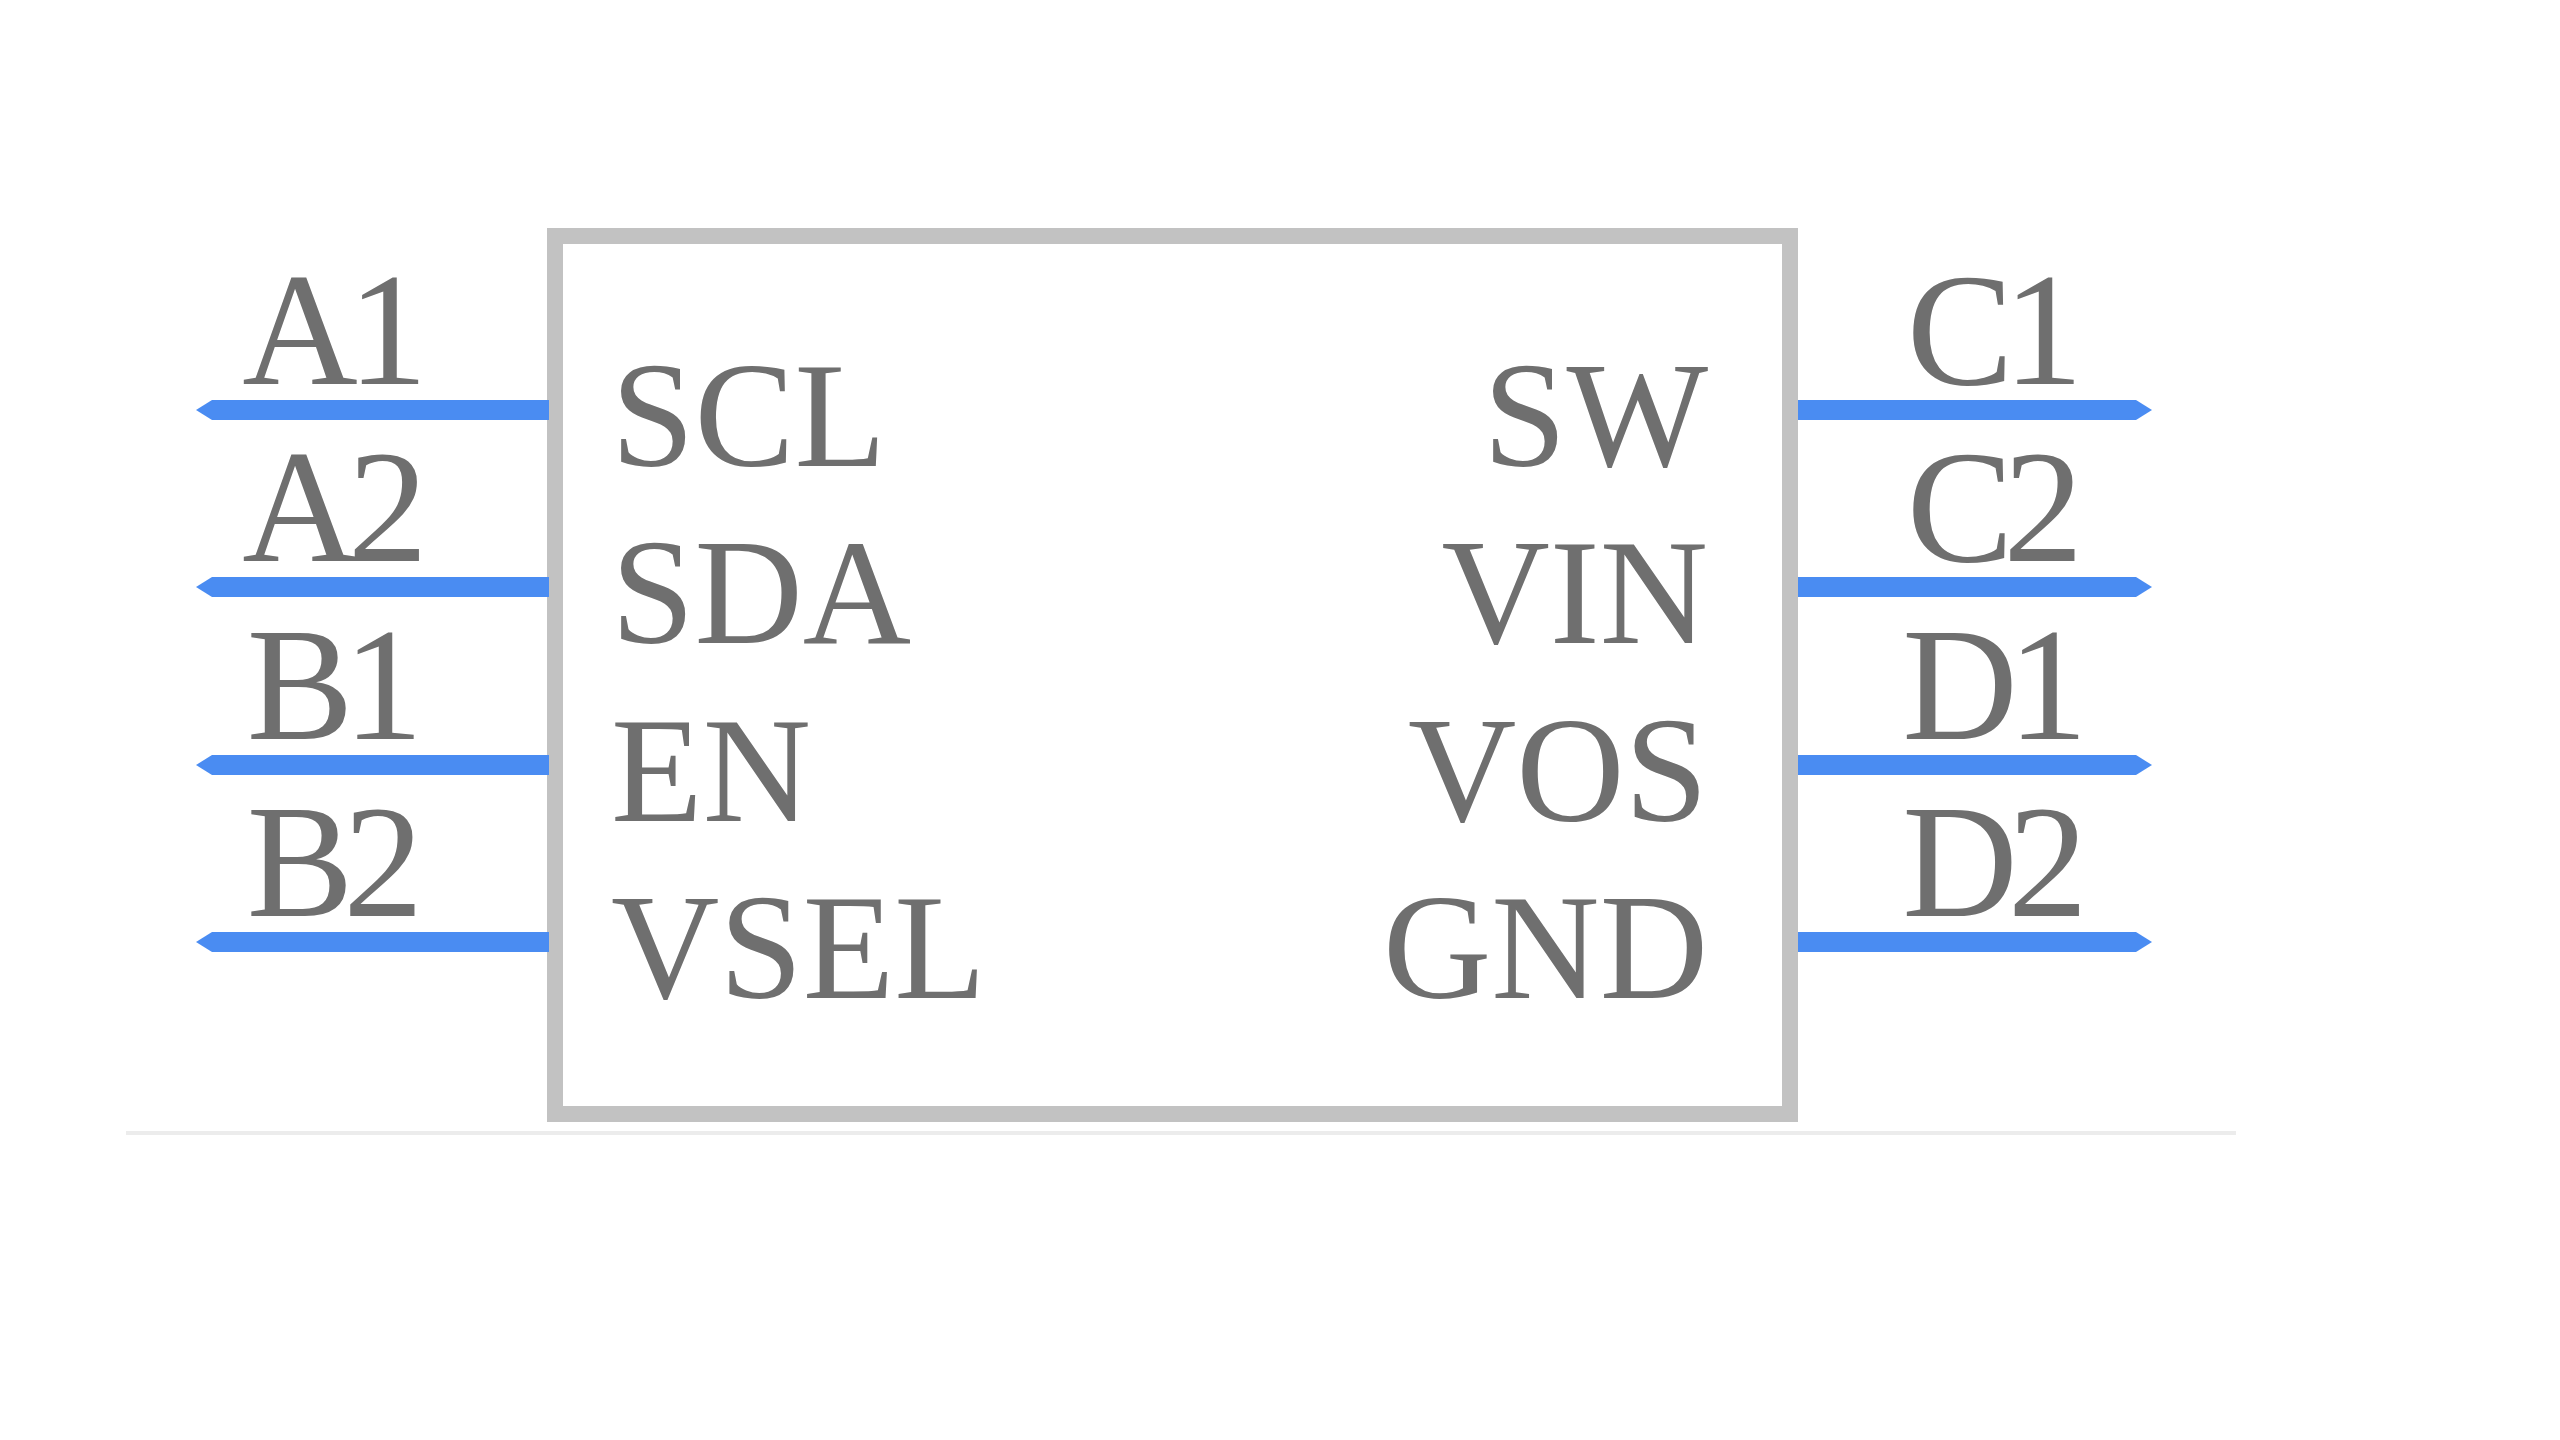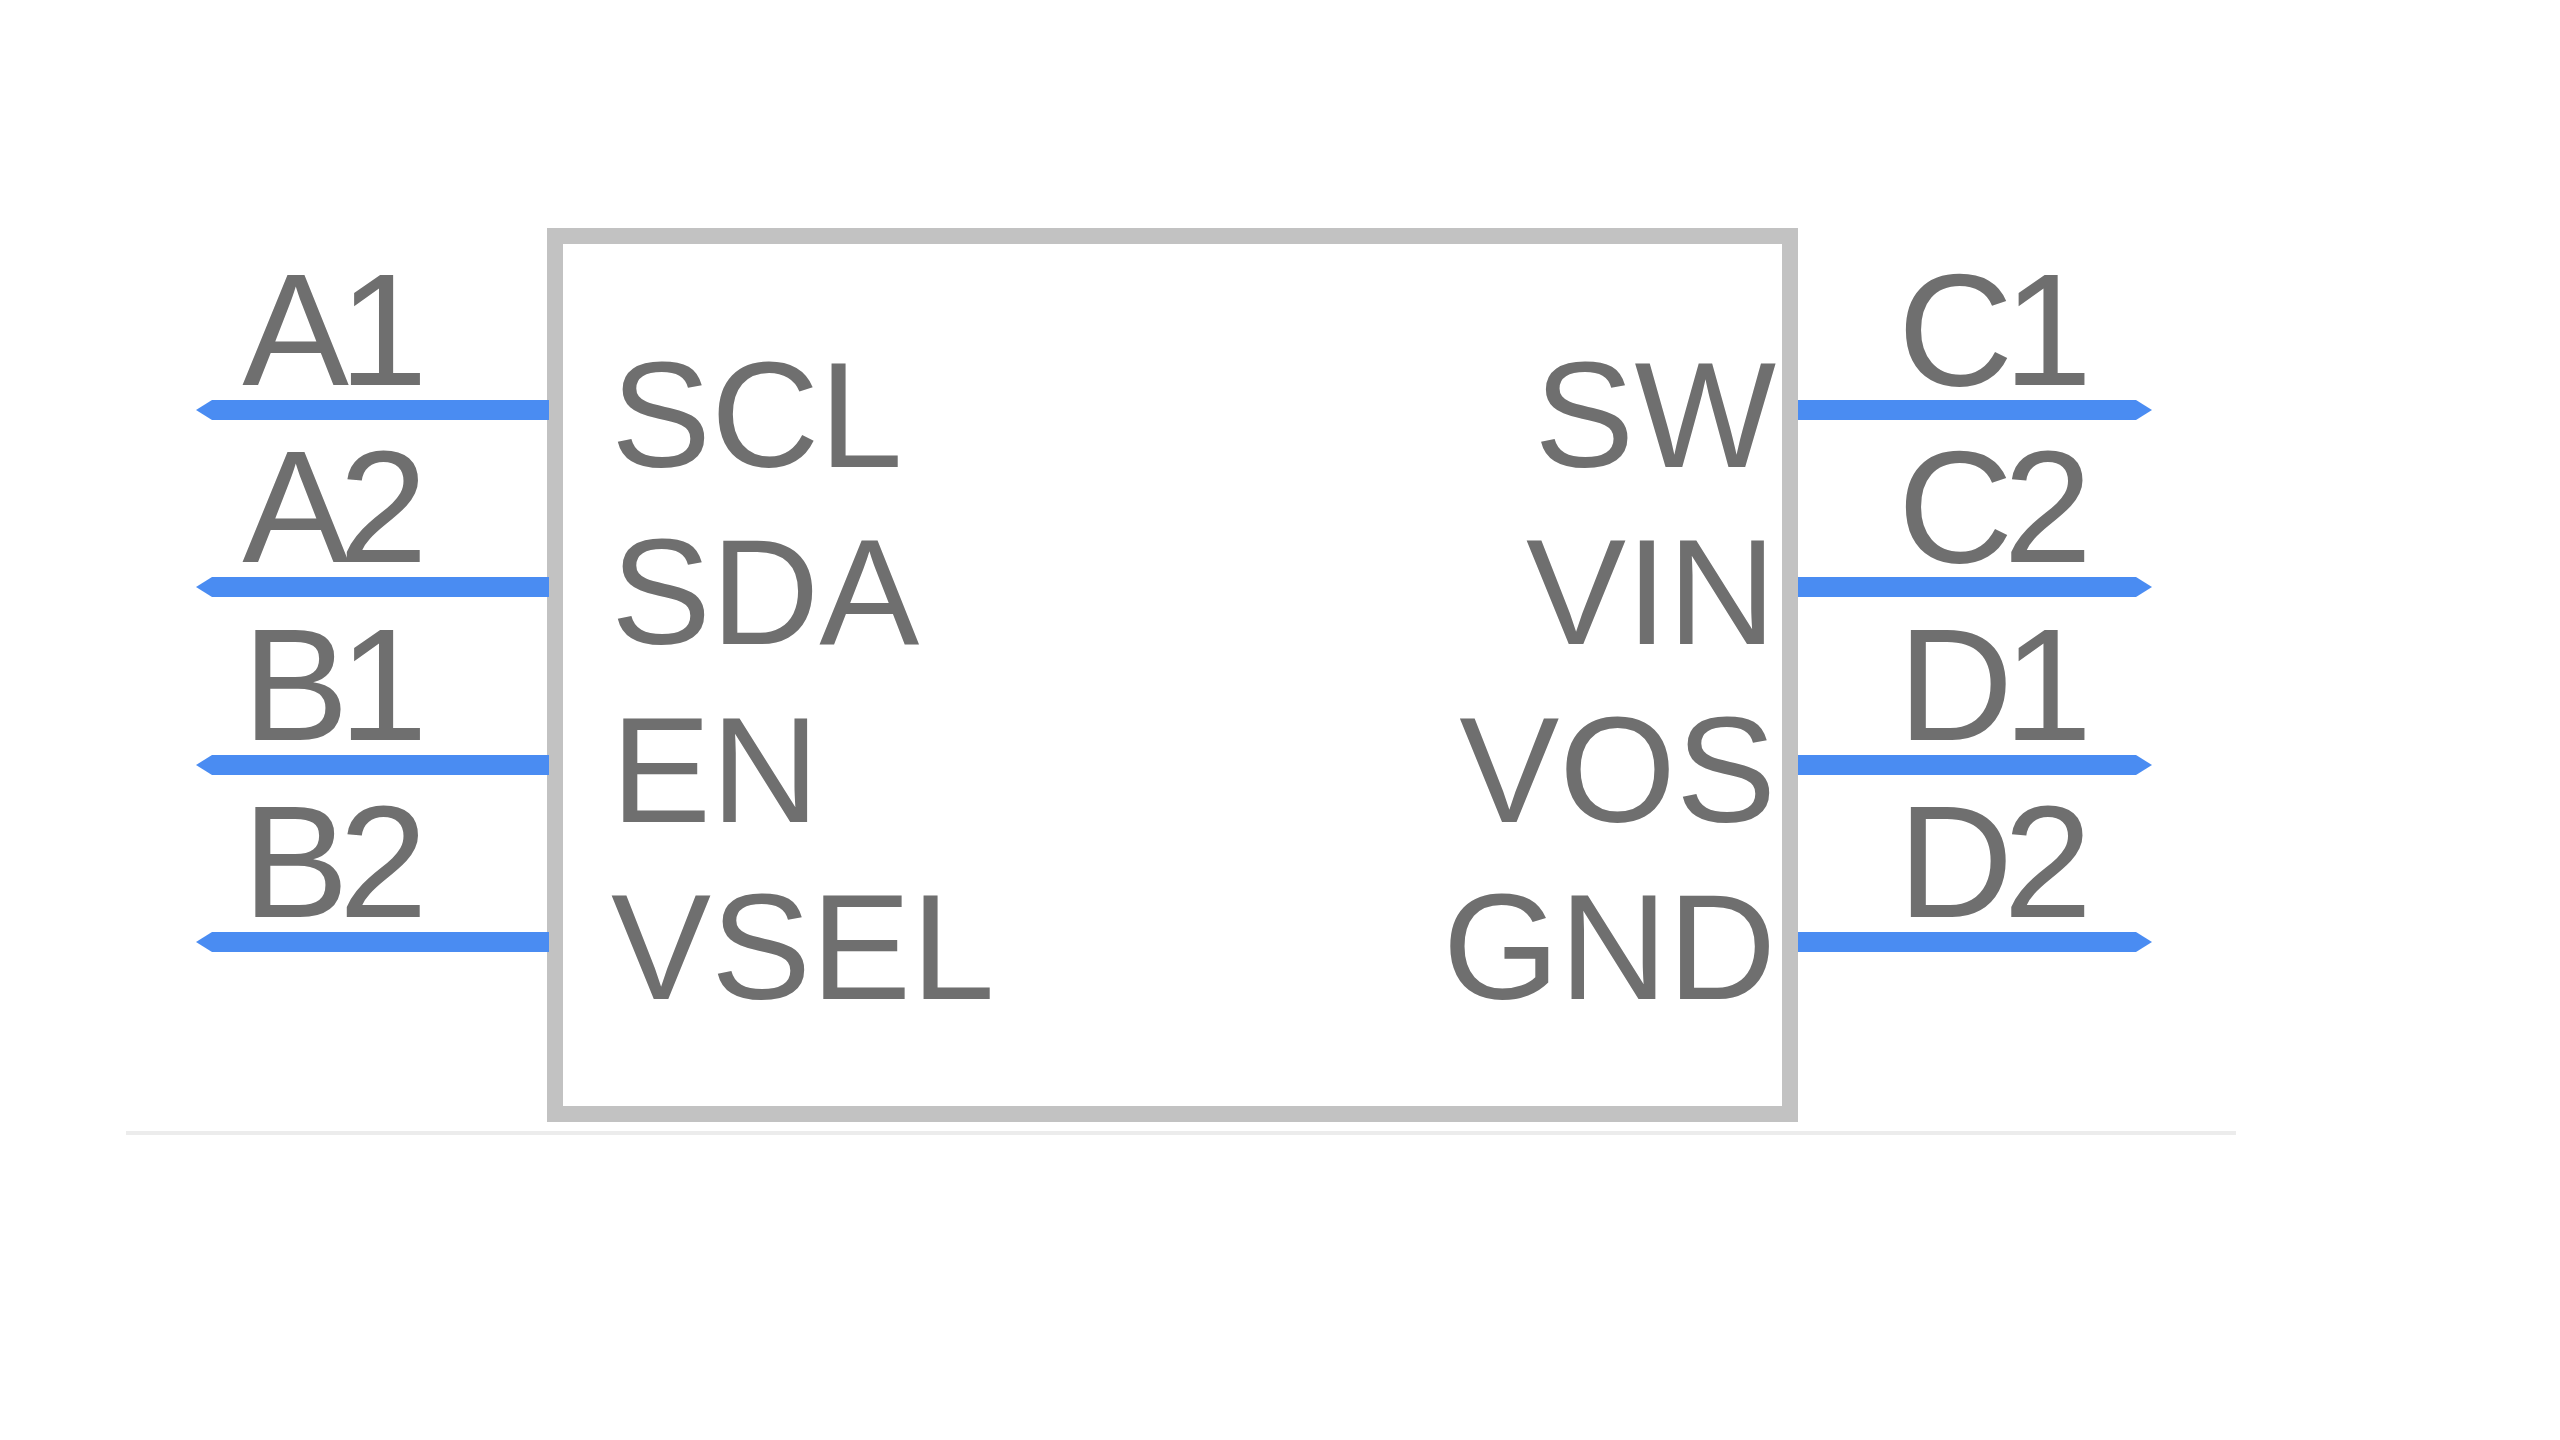--- a/index.html
+++ b/index.html
@@ -6,21 +6,21 @@
     margin: 0;
     padding: 0;
     background: #ffffff;
   }
   #canvas {
     position: relative;
     width: 2560px;
     height: 1440px;
     background: var(--bg, #ffffff);
     overflow: hidden;
-    font-family: Liberation Sans, sans-serif;
+    font-family: Liberation Serif, serif;
   }
 
   
   .symbol-body {
     position: absolute;
     left: 547px;
     top: 228px;
     width: 1251px;
     height: 894px;
     box-sizing: border-box;
@@ -62,21 +62,21 @@
 
   .pname {
     position: absolute;
     top: calc(var(--y) - 70px);
     font-size: 150px;
     line-height: 150px;
     color: var(--text-color, #6f6f6f);
     white-space: nowrap;
   }
   .pin.left  .pname { left: 611px; }
-  .pin.right .pname { right: 784px; text-align: center; }
+  .pin.right .pname { right: 852px; text-align: center; }
 
   .bottom-divider {
     position: absolute;
     left: 126px;
     top: 1131px;
     width: 2110px;
     height: 4px;
     background: var(--divider-color, #ececec);
   }
 </style>

